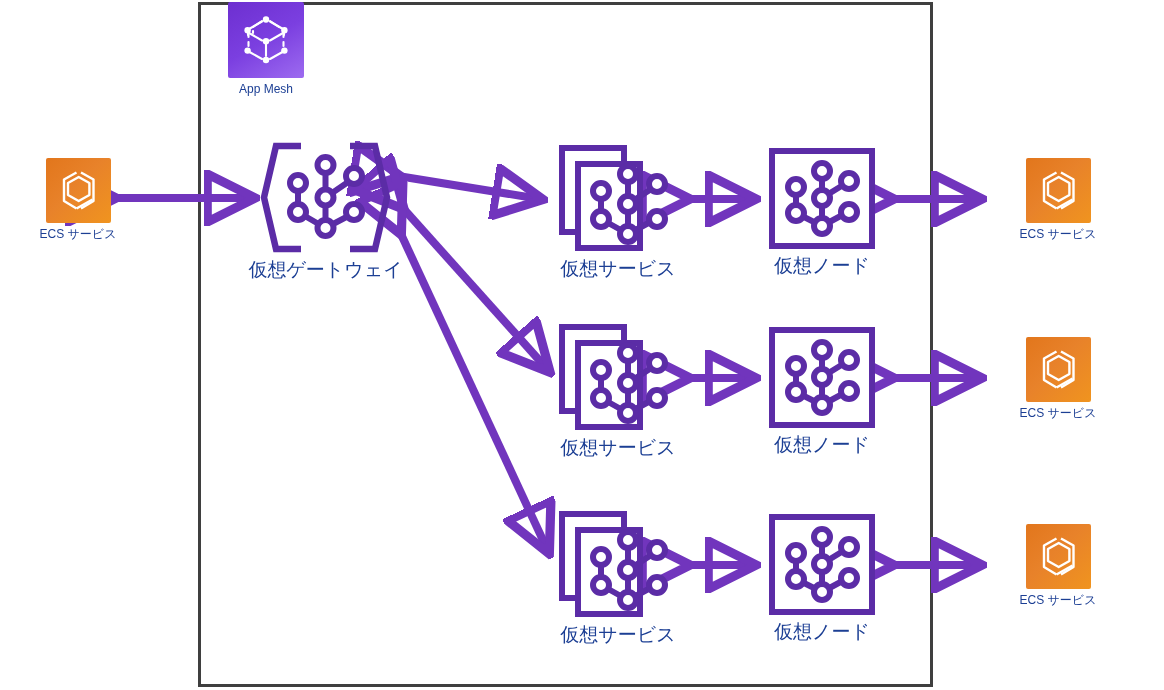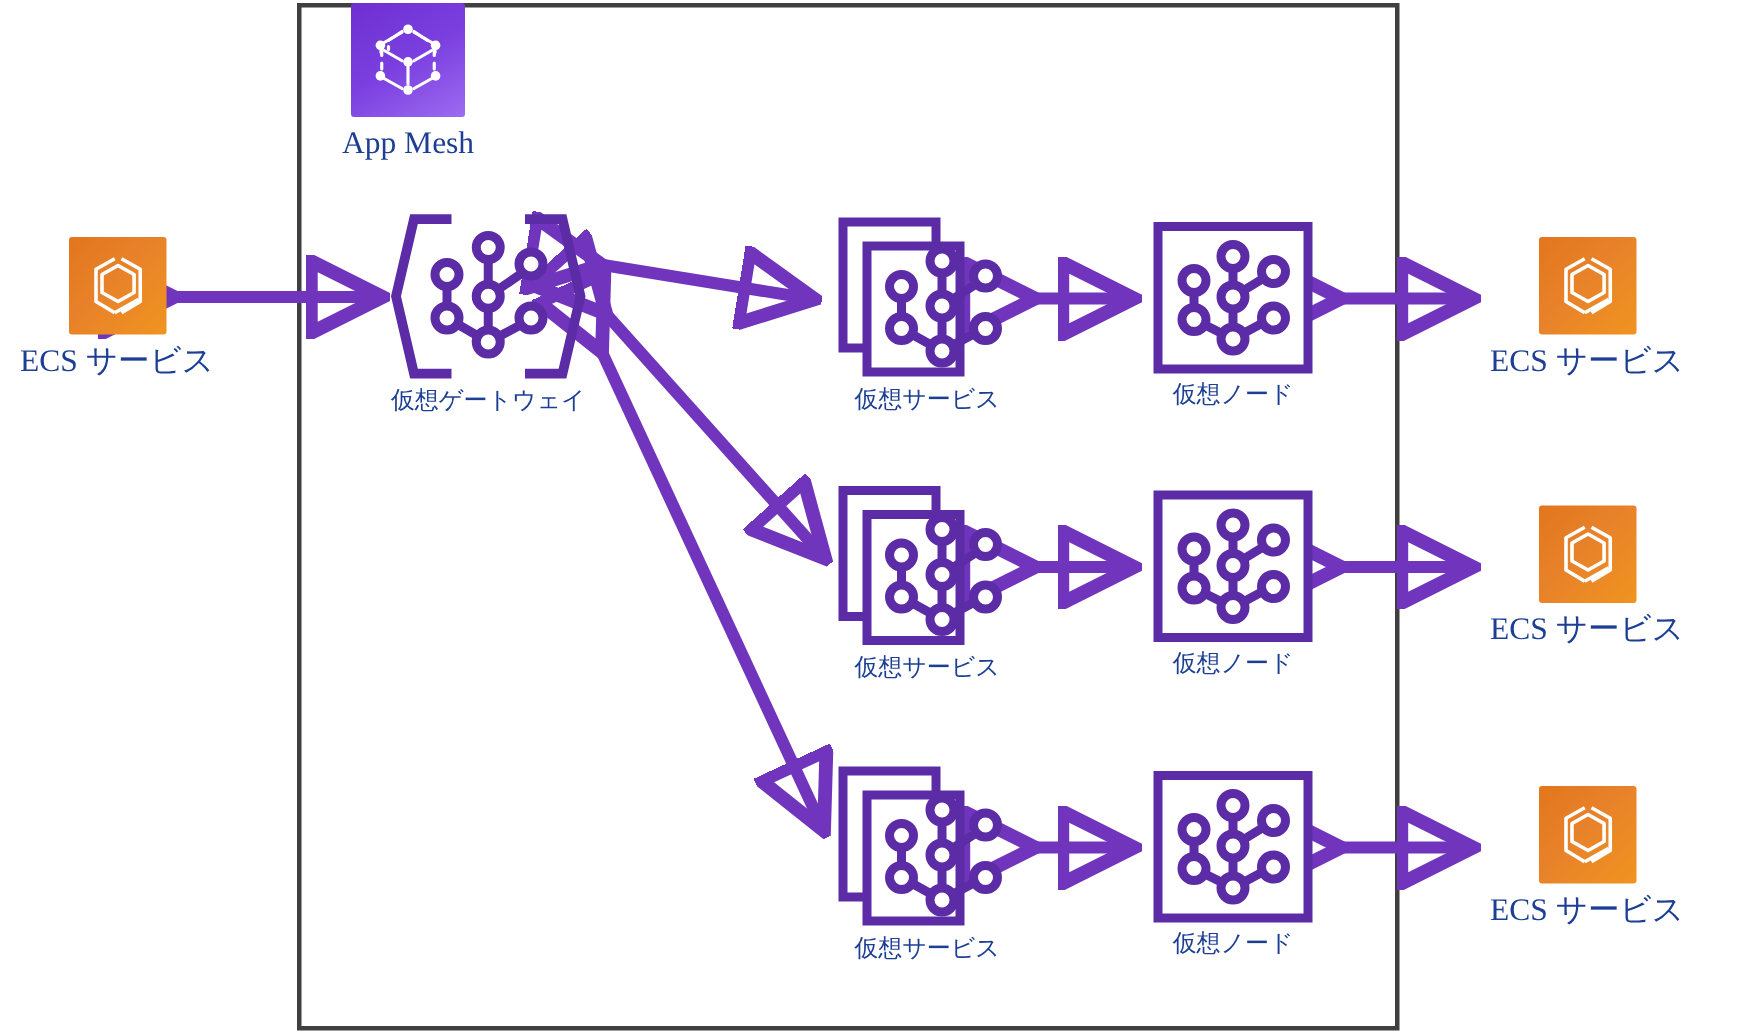--- a/index.html
+++ b/index.html
@@ -9,22 +9,22 @@
   #canvas{position:absolute;left:0;top:0;width:1164px;height:690px;}
 
   
   .mesh-box{position:absolute;left:198px;top:2px;width:735px;height:685px;
             border:3px solid #3f3f3f;box-sizing:border-box;}
 
   
   .node{position:absolute;display:flex;flex-direction:column;align-items:center;}
   .node .glyph{display:block;}
   .caption{color:#1c3f94;text-align:center;white-space:nowrap;line-height:1.15;}
-  .caption.small{font-size:16px;margin-top:4px;text-align:right;}
-  .caption.big{font-size:21px;margin-top:5px;font-family:Liberation Serif, serif;}
+  .caption.small{font-size:19px;margin-top:4px;text-align:right;}
+  .caption.big{font-size:12px;margin-top:5px;}
 
   
   .tile{width:65px;height:65px;border-radius:2px;position:relative;}
   .tile.ecs{background:linear-gradient(135deg,#e2761c 0%,#e8822a 45%,#f0941f 100%);}
   .tile.mesh{width:76px;height:76px;
              background:linear-gradient(150deg,#6d2fd0 0%,#7b3fe0 50%,#9d6bf0 100%);}
   .tile svg{position:absolute;left:0;top:0;}
 
   
   svg.arrows{position:absolute;left:0;top:0;width:1164px;height:690px;

